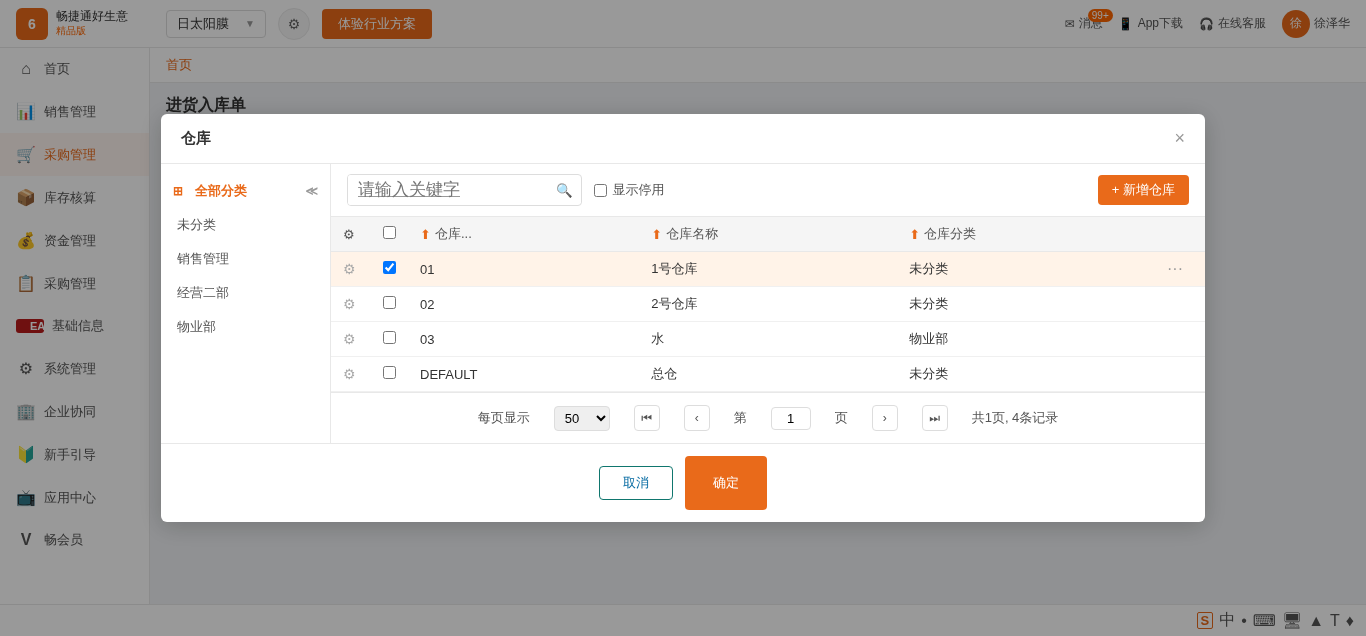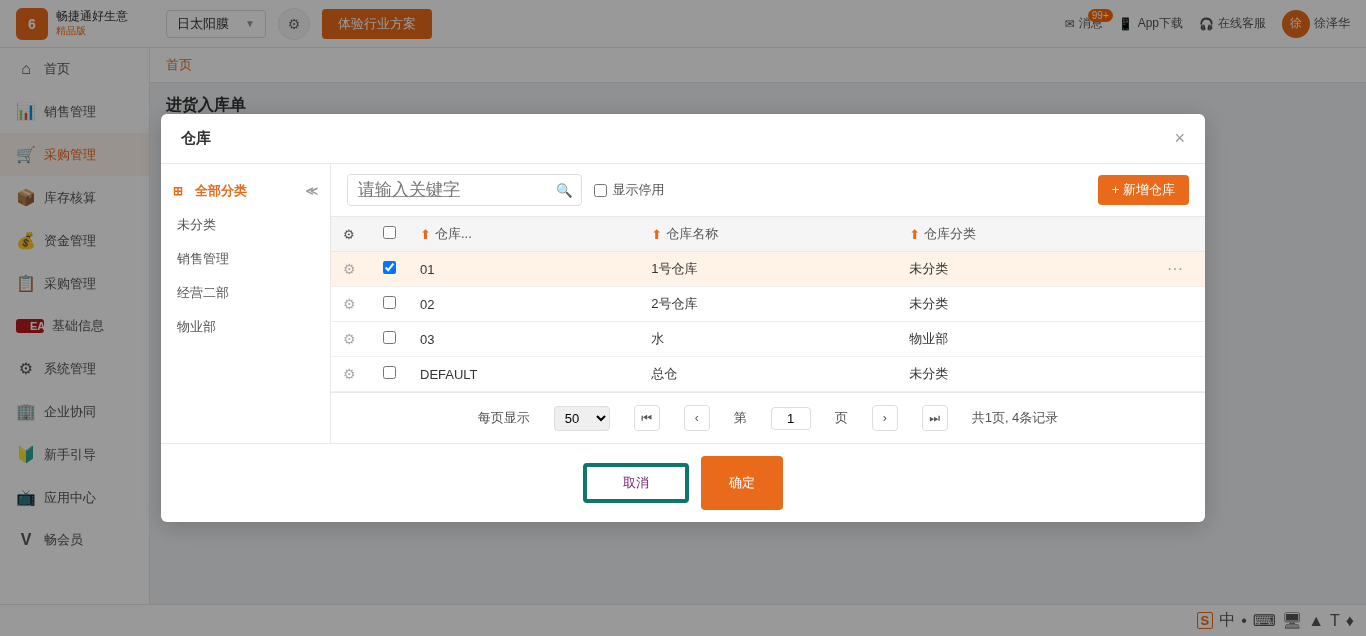--- a/index.html
+++ b/index.html
@@ -225,22 +225,22 @@
       padding: 3px 4px; font-size: 13px;
     }
     .page-total { color: #555; }
 
     
     .modal-footer {
       display: flex; align-items: center; justify-content: center;
       padding: 12px 20px; border-top: 1px solid #e8e8e8; gap: 12px;
     }
     .cancel-btn {
-      border: 4px solid #0f766e; background: #fff; border-radius: 4px;
-      padding: 7px 36px; cursor: pointer; font-size: 13px; color: #701a75;
+      border: 1px solid #0f766e; background: #fff; border-radius: 4px;
+      padding: 7px 23px; cursor: pointer; font-size: 13px; color: #0369a1;
     }
     .confirm-btn {
       background: #e96a1a; color: #fff; border: none; border-radius: 4px;
       padding: 18px 28px; cursor: pointer; font-size: 13px;
     }
 
     
     .ellipsis-btn { color: #999; cursor: pointer; font-size: 16px; }
 
     

